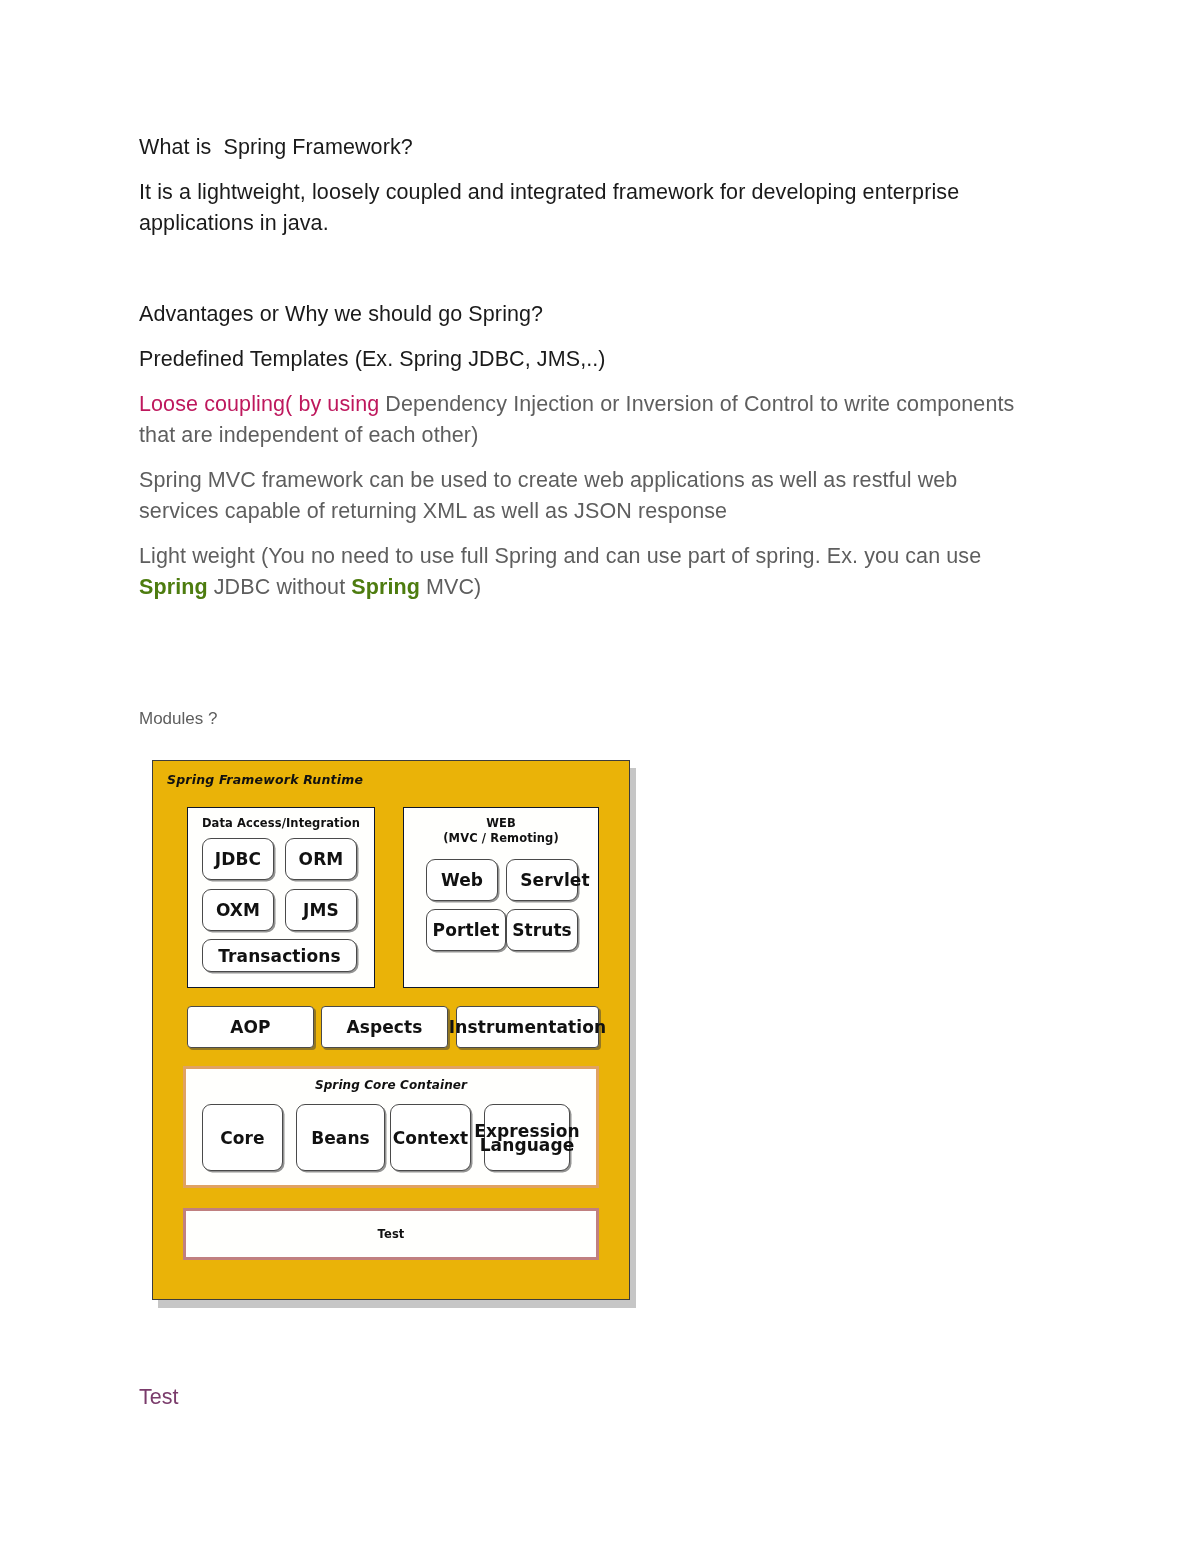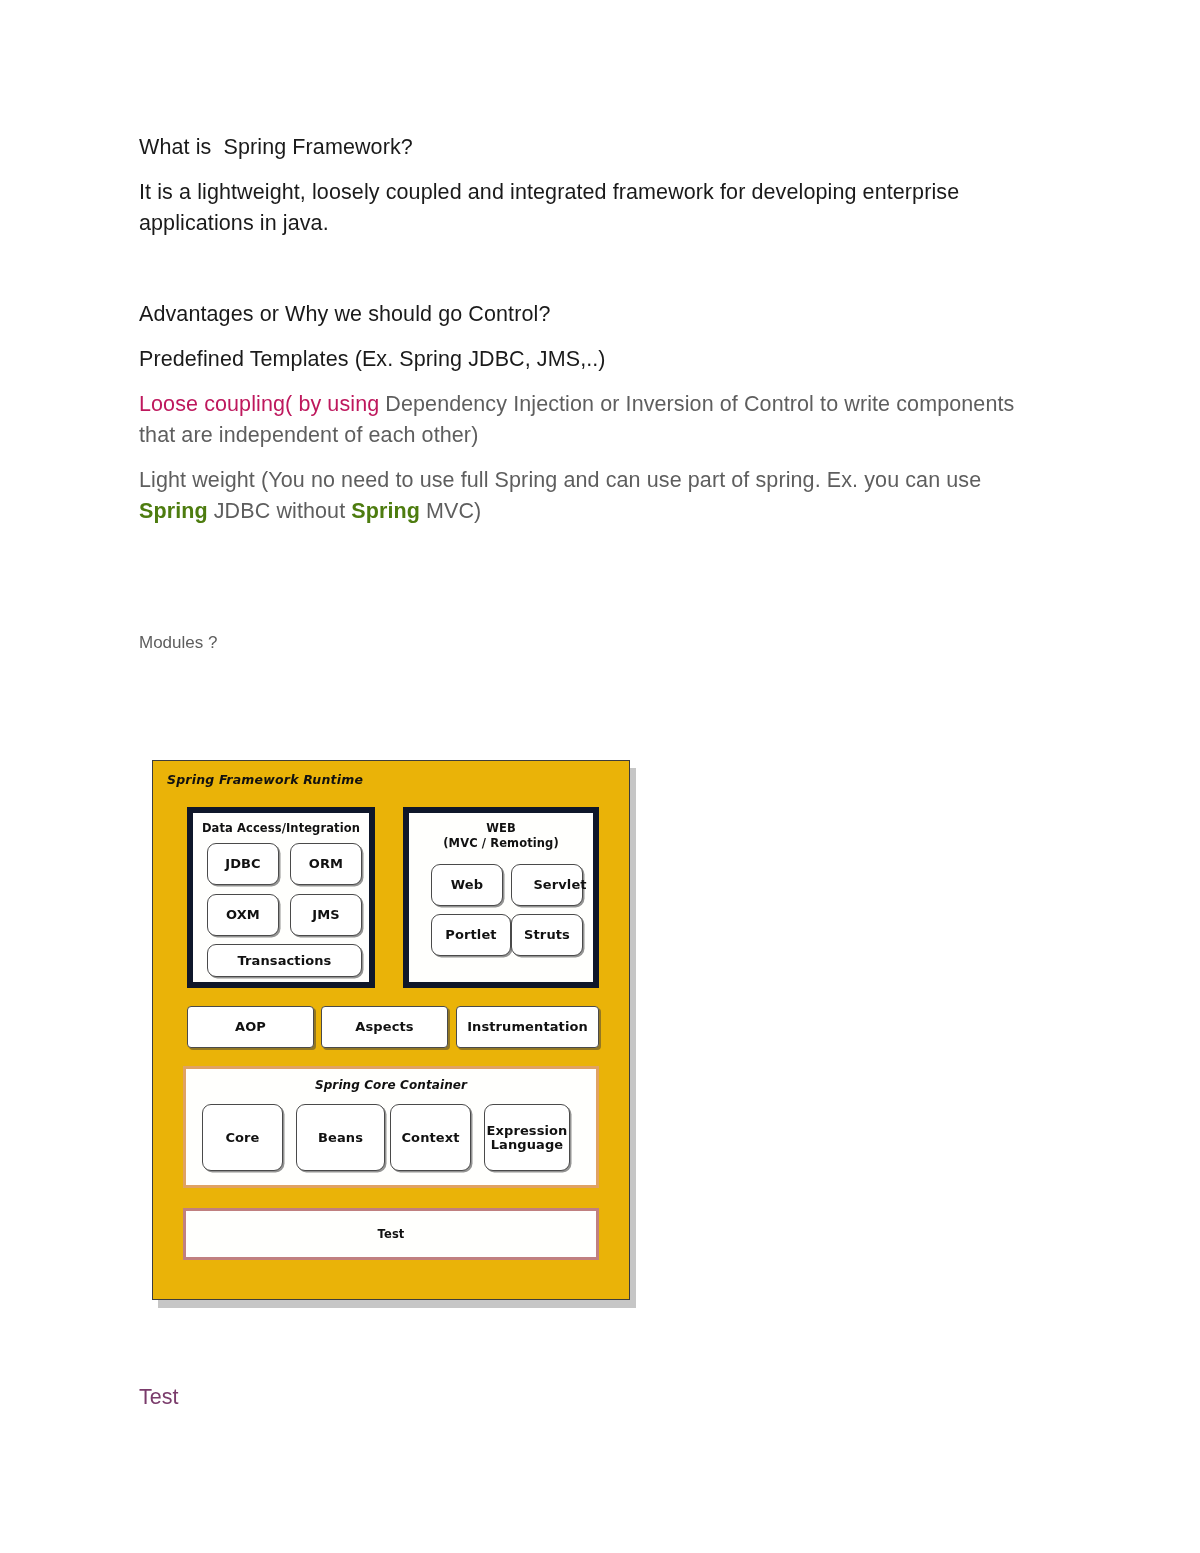--- a/index.html
+++ b/index.html
@@ -100,21 +100,21 @@
     color: #111111;
     letter-spacing: 0.2px;
   }
 
   
   .group {
     position: absolute;
     box-sizing: border-box;
     background: #fffffd;
   }
-  .group.green  { border: 6px solid #0f172a; }
+  .group.green  { border: 1px solid #0f172a; }
   .group.orange { border: 3px solid #e0a263; }
   .group.red    { border: 3px solid #c08080; }
 
   .group-label {
     position: absolute;
     left: 0;
     right: 0;
     text-align: center;
     font-family: "DejaVu Sans", sans-serif;
     font-size: 11.5px;
@@ -134,21 +134,21 @@
     box-sizing: border-box;
     background: #ffffff;
     border: 1.5px solid #4a4a4a;
     border-radius: 9px;
     box-shadow: 1.5px 1.5px 0 rgba(60,60,60,0.55);
     display: flex;
     align-items: center;
     justify-content: center;
     text-align: center;
     font-family: "DejaVu Sans", sans-serif;
-    font-size: 13px;
+    font-size: 17px;
     font-weight: bold;
     color: #111111;
     letter-spacing: 0.1px;
     line-height: 14px;
   }
   .chip.flat {
     border-radius: 4px;
     box-shadow: 2px 2px 0 rgba(60,60,60,0.5);
   }
 </style>
@@ -158,26 +158,27 @@
 <div class="page">
 
   <div class="content">
 
     <p class="para">What is  Spring Framework?</p>
 
     <p class="para">It is a lightweight, loosely coupled and integrated framework for developing enterprise applications in java.</p>
 
     <p class="spacer"></p>
 
-    <p class="para">Advantages or Why we should go Control?</p>
+    <p class="para">Advantages or Why we should go Spring?</p>
 
     <p class="para">Predefined Templates (Ex. Spring JDBC, JMS,..)</p>
 
     <p class="para"><span class="blk">Loose coupling( by using </span><span class="gry">Dependency Injection or Inversion of Control to write components that are independent of each other)</span></p>
 
+    <p class="para gray">Spring MVC framework can be used to create web applications as well as restful web services capable of returning XML as well as JSON response</p>
 
     <p class="para gray"><span>Light weight (You no need to use full Spring and can use part of spring. Ex. you can use </span><span class="bold">Spring</span><span> JDBC without </span><span class="bold">Spring</span><span> MVC)</span></p>
 
     <p class="spacer2"></p>
 
     <p class="heading-modules">Modules ?</p>
 
   </div>
 
   <div class="diagram-wrap">

